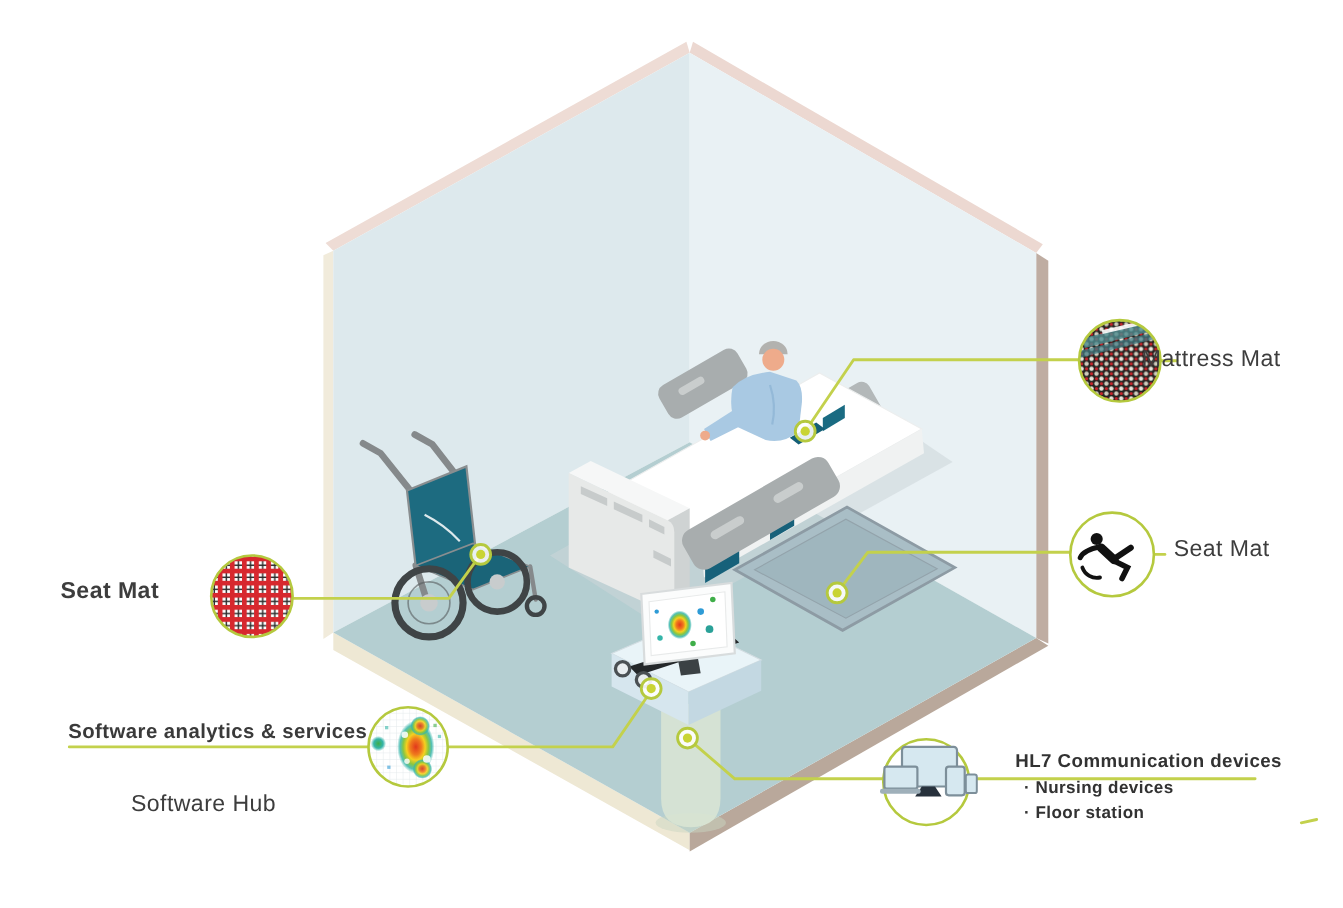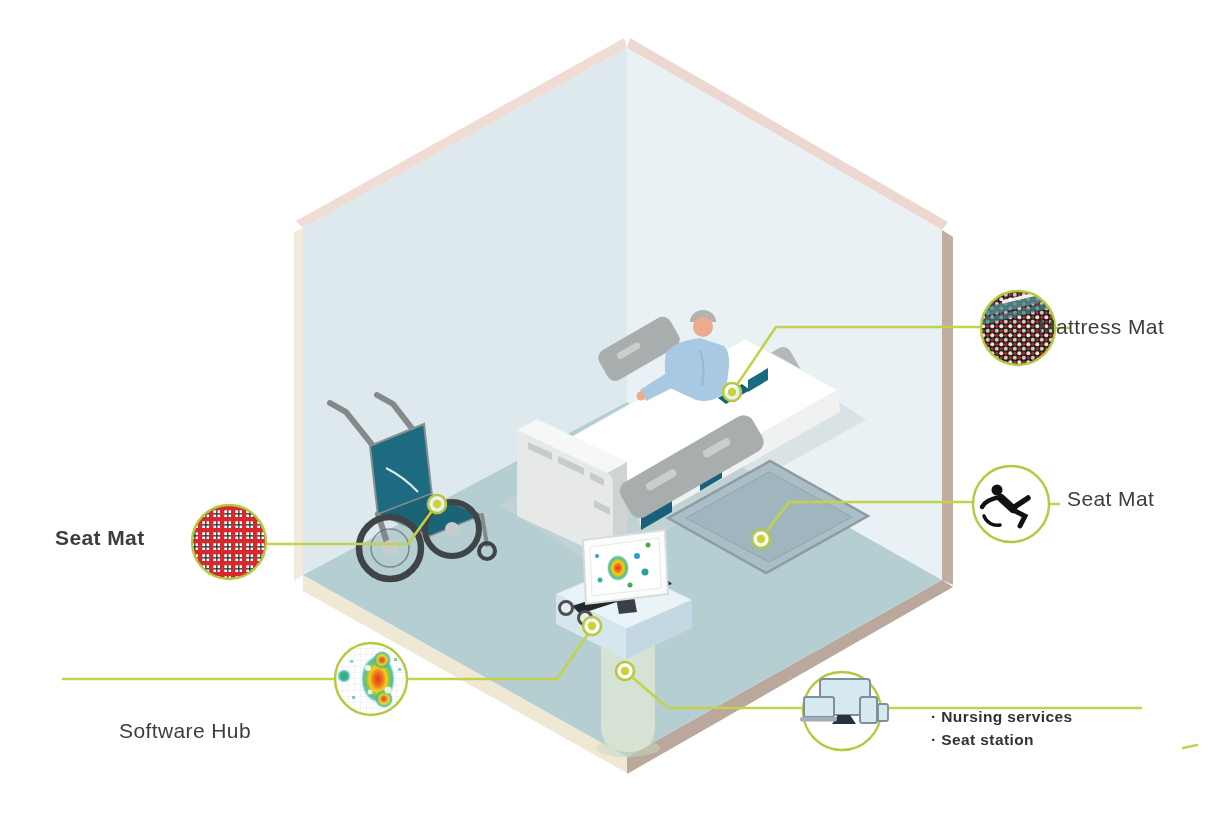--- a/index.html
+++ b/index.html
@@ -258,21 +258,23 @@
       <polygon points="838,715 850,715 856,724 832,724" fill="#27313c"></polygon>
       <rect x="804" y="697" width="30" height="20" rx="2" fill="#d6e8f0" stroke="#7d8f9a" stroke-width="2"></rect>
       <rect x="800" y="717" width="37" height="4.5" rx="2" fill="#9fb0ba"></rect>
       <rect x="860" y="697" width="17" height="26" rx="2.5" fill="#d6e8f0" stroke="#7d8f9a" stroke-width="2"></rect>
       <rect x="878" y="704" width="10" height="17" rx="2" fill="#d6e8f0" stroke="#7d8f9a" stroke-width="1.8"></rect>
     </g>
   </g>
 </svg>
 
 <div class="label label-lg" id="lbl-seat">Seat Mat</div>
+<div class="label label-md" id="lbl-software">Software analytics &amp; services</div>
 <div class="label label-lg" id="lbl-sensing">Software Hub</div>
 <div class="label label-lg" id="lbl-mattress">Mattress Mat</div>
 <div class="label label-lg" id="lbl-floor">Seat Mat</div>
+<div class="label hl7-title" id="lbl-hl7">HL7 Communication devices</div>
 <div class="label" id="lbl-hl7-items">
-  <div class="hl7-item">· Nursing services</div>
-  <div class="hl7-item">· Seat station</div>
+  <div class="hl7-item">· Nursing devices</div>
+  <div class="hl7-item">· Floor station</div>
 </div>
 
 </div>
 
 </body></html>

